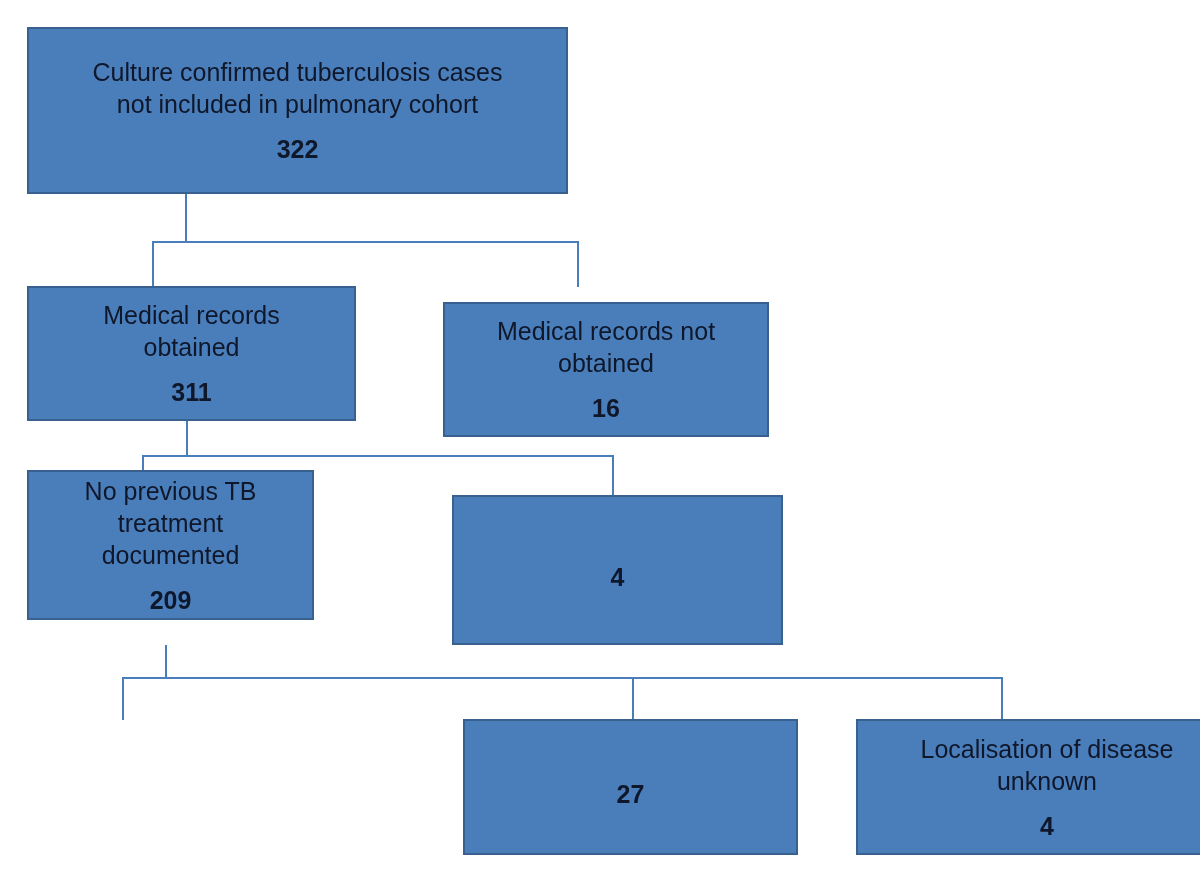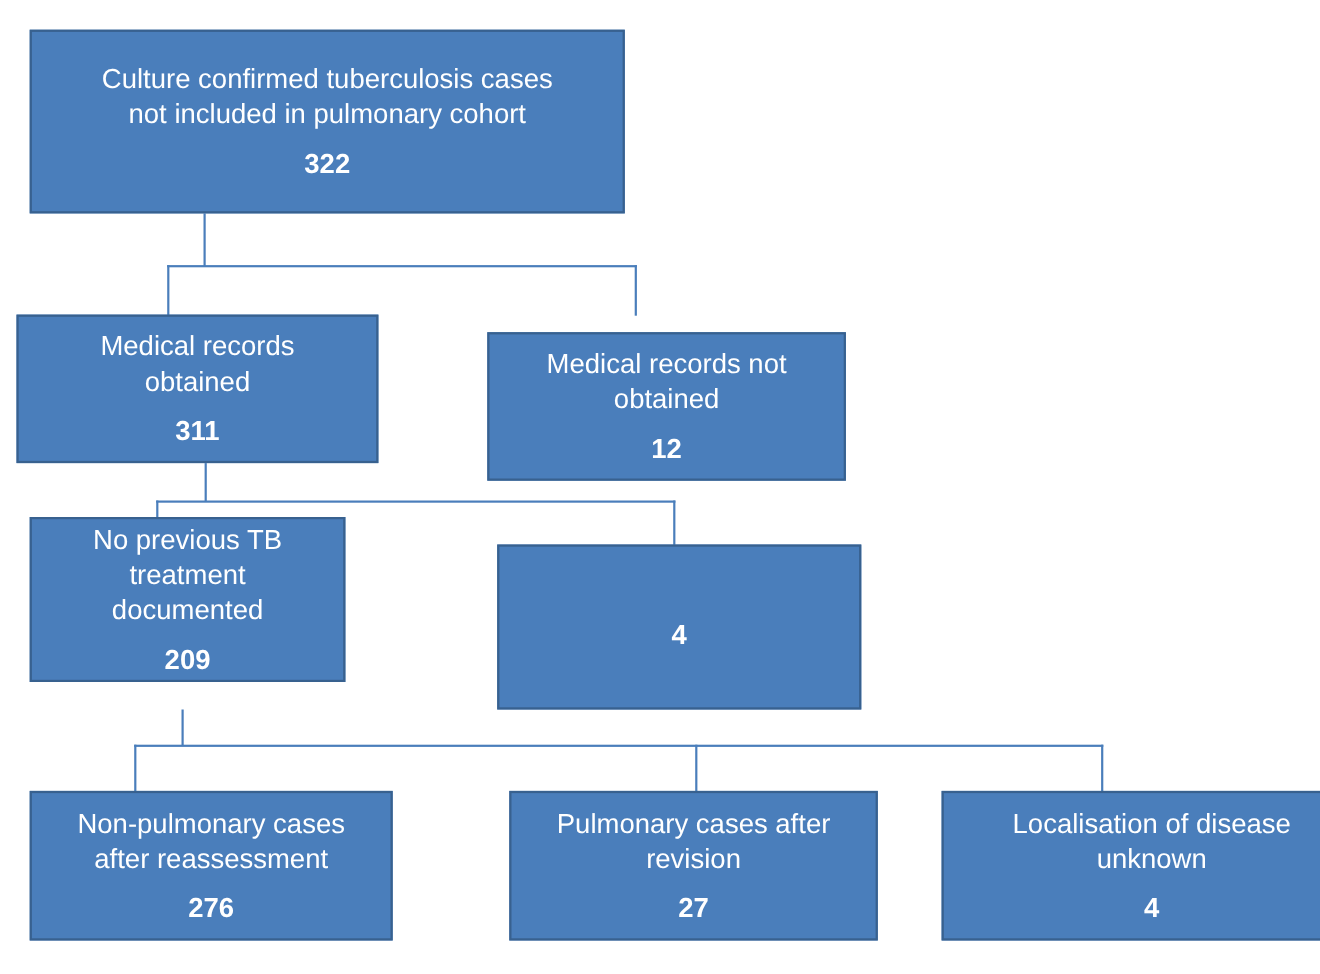--- a/index.html
+++ b/index.html
@@ -16,21 +16,21 @@
     width: 1200px;
     height: 885px;
     background: #ffffff;
     overflow: hidden;
   }
   .node {
     position: absolute;
     box-sizing: border-box;
     background: #4a7ebb;
     border: 2px solid #38618f;
-    color: #ffffff;
+    color: #0f172a;
     display: flex;
     flex-direction: column;
     align-items: center;
     justify-content: center;
     text-align: center;
     line-height: 1.28;
     font-size: 25px;
     font-weight: 400;
     padding: 4px 10px;
     z-index: 2;
@@ -78,52 +78,45 @@
   <div class="conn-v" style="left:122px; top:677px; height:43px;"></div>
   <div class="conn-v" style="left:632px; top:677px; height:43px;"></div>
   <div class="conn-v" style="left:1001px; top:677px; height:43px;"></div>
 
   <div class="node" style="left:27px; top:27px; width:541px; height:167px;">
     <span class="label">Culture confirmed tuberculosis cases
 not included in pulmonary cohort</span>
     <span class="count">322</span>
   </div>
 
-  <div class="node" style="left:15px; top:286px; width:329px; height:135px;">
+  <div class="node" style="left:27px; top:286px; width:329px; height:135px;">
     <span class="label">Medical records
 obtained</span>
     <span class="count">311</span>
   </div>
 
   <div class="node" style="left:443px; top:302px; width:326px; height:135px;">
     <span class="label">Medical records not
 obtained</span>
-    <span class="count">12</span>
+    <span class="count">16</span>
   </div>
 
   <div class="node" style="left:27px; top:470px; width:287px; height:150px;">
     <span class="label">No previous TB
 treatment
 documented</span>
     <span class="count">209</span>
   </div>
 
   <div class="node" style="left:452px; top:495px; width:331px; height:150px;">
     <span class="count">4</span>
   </div>
 
-  <div class="node" style="left:27px; top:719px; width:330px; height:136px;">
-    <span class="label">Non-pulmonary cases
-after reassessment</span>
-    <span class="count">276</span>
-  </div>
 
   <div class="node" style="left:463px; top:719px; width:335px; height:136px;">
-    <span class="label">Pulmonary  cases after
-revision</span>
     <span class="count">27</span>
   </div>
 
   <div class="node" style="left:856px; top:719px; width:382px; height:136px;">
     <span class="label">Localisation of disease
 unknown</span>
     <span class="count">4</span>
   </div>
 
 </div>

